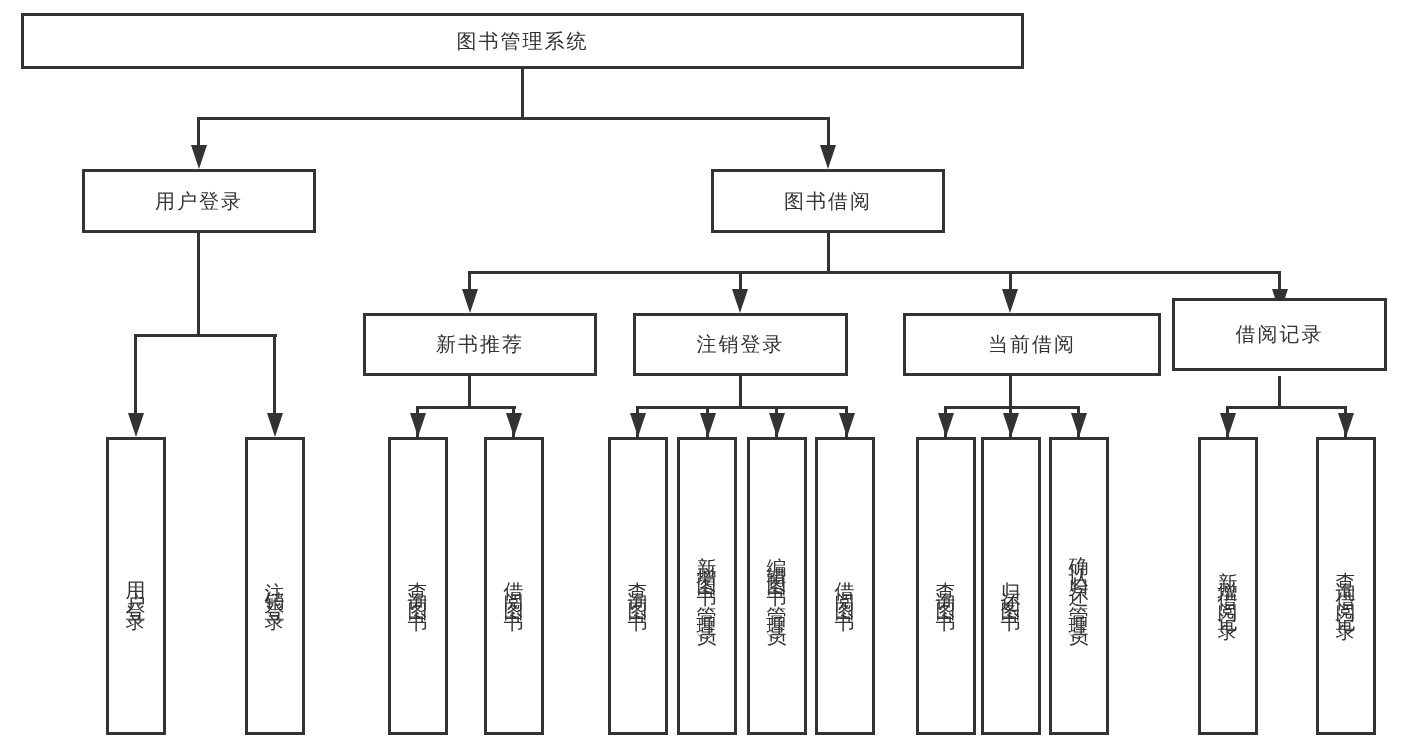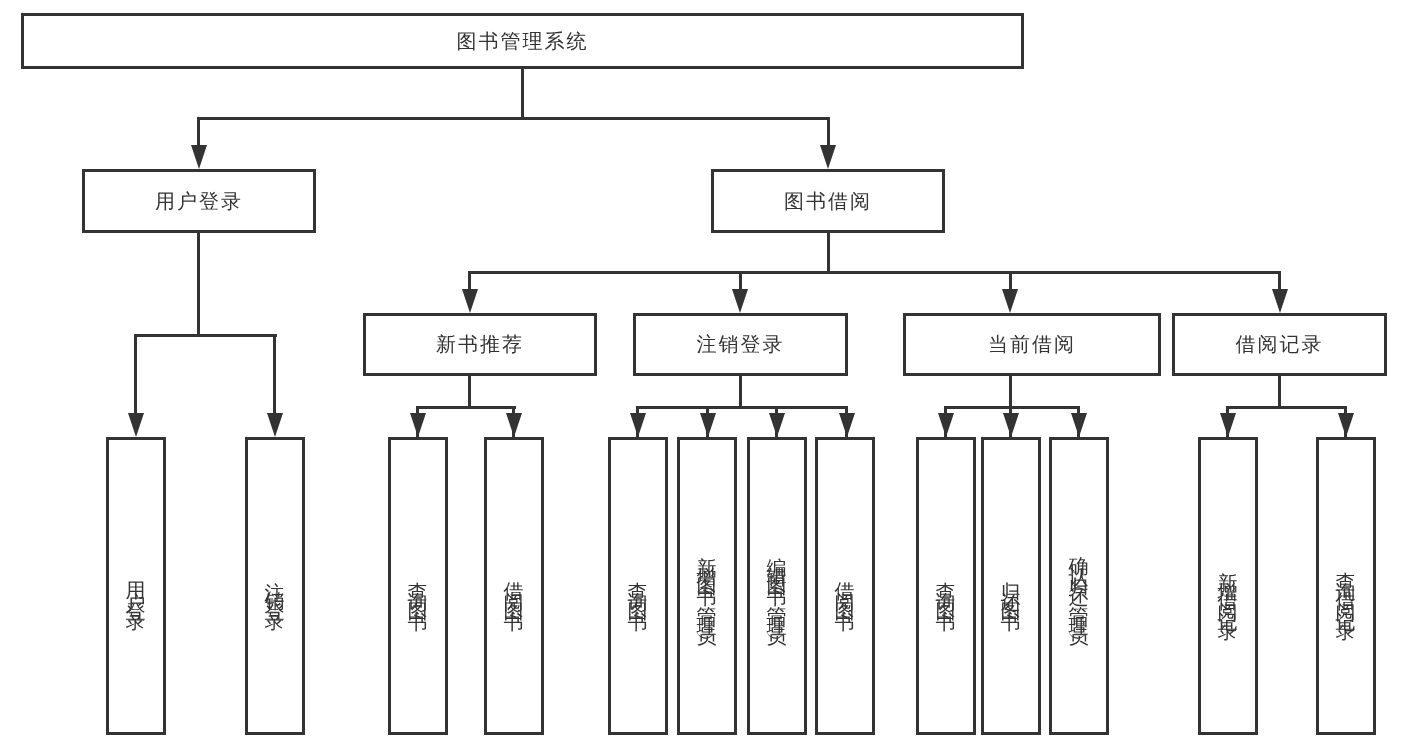--- a/index.html
+++ b/index.html
@@ -78,21 +78,21 @@
 
   <div class="box hbox" style="left:363px;top:313px;width:234px;height:63px">
     <span>新书推荐</span>
   </div>
   <div class="box hbox" style="left:633px;top:313px;width:215px;height:63px">
     <span>注销登录</span>
   </div>
   <div class="box hbox" style="left:903px;top:313px;width:258px;height:63px">
     <span>当前借阅</span>
   </div>
-  <div class="box hbox" style="left:1172px;top:313px;width:215px;height:63px">
+  <div class="box hbox" style="left:1172px;top:298px;width:215px;height:73px">
     <span>借阅记录</span>
   </div>
 
   <div class="line" style="left:468px;top:376px;width:3px;height:32px"></div>
   <div class="line" style="left:416px;top:406px;width:100px;height:3px"></div>
   <div class="line" style="left:416px;top:406px;width:3px;height:31px"></div>
   <div class="arr" style="left:410px;top:413px"></div>
   <div class="line" style="left:512px;top:406px;width:3px;height:31px"></div>
   <div class="arr" style="left:506px;top:413px"></div>
 

